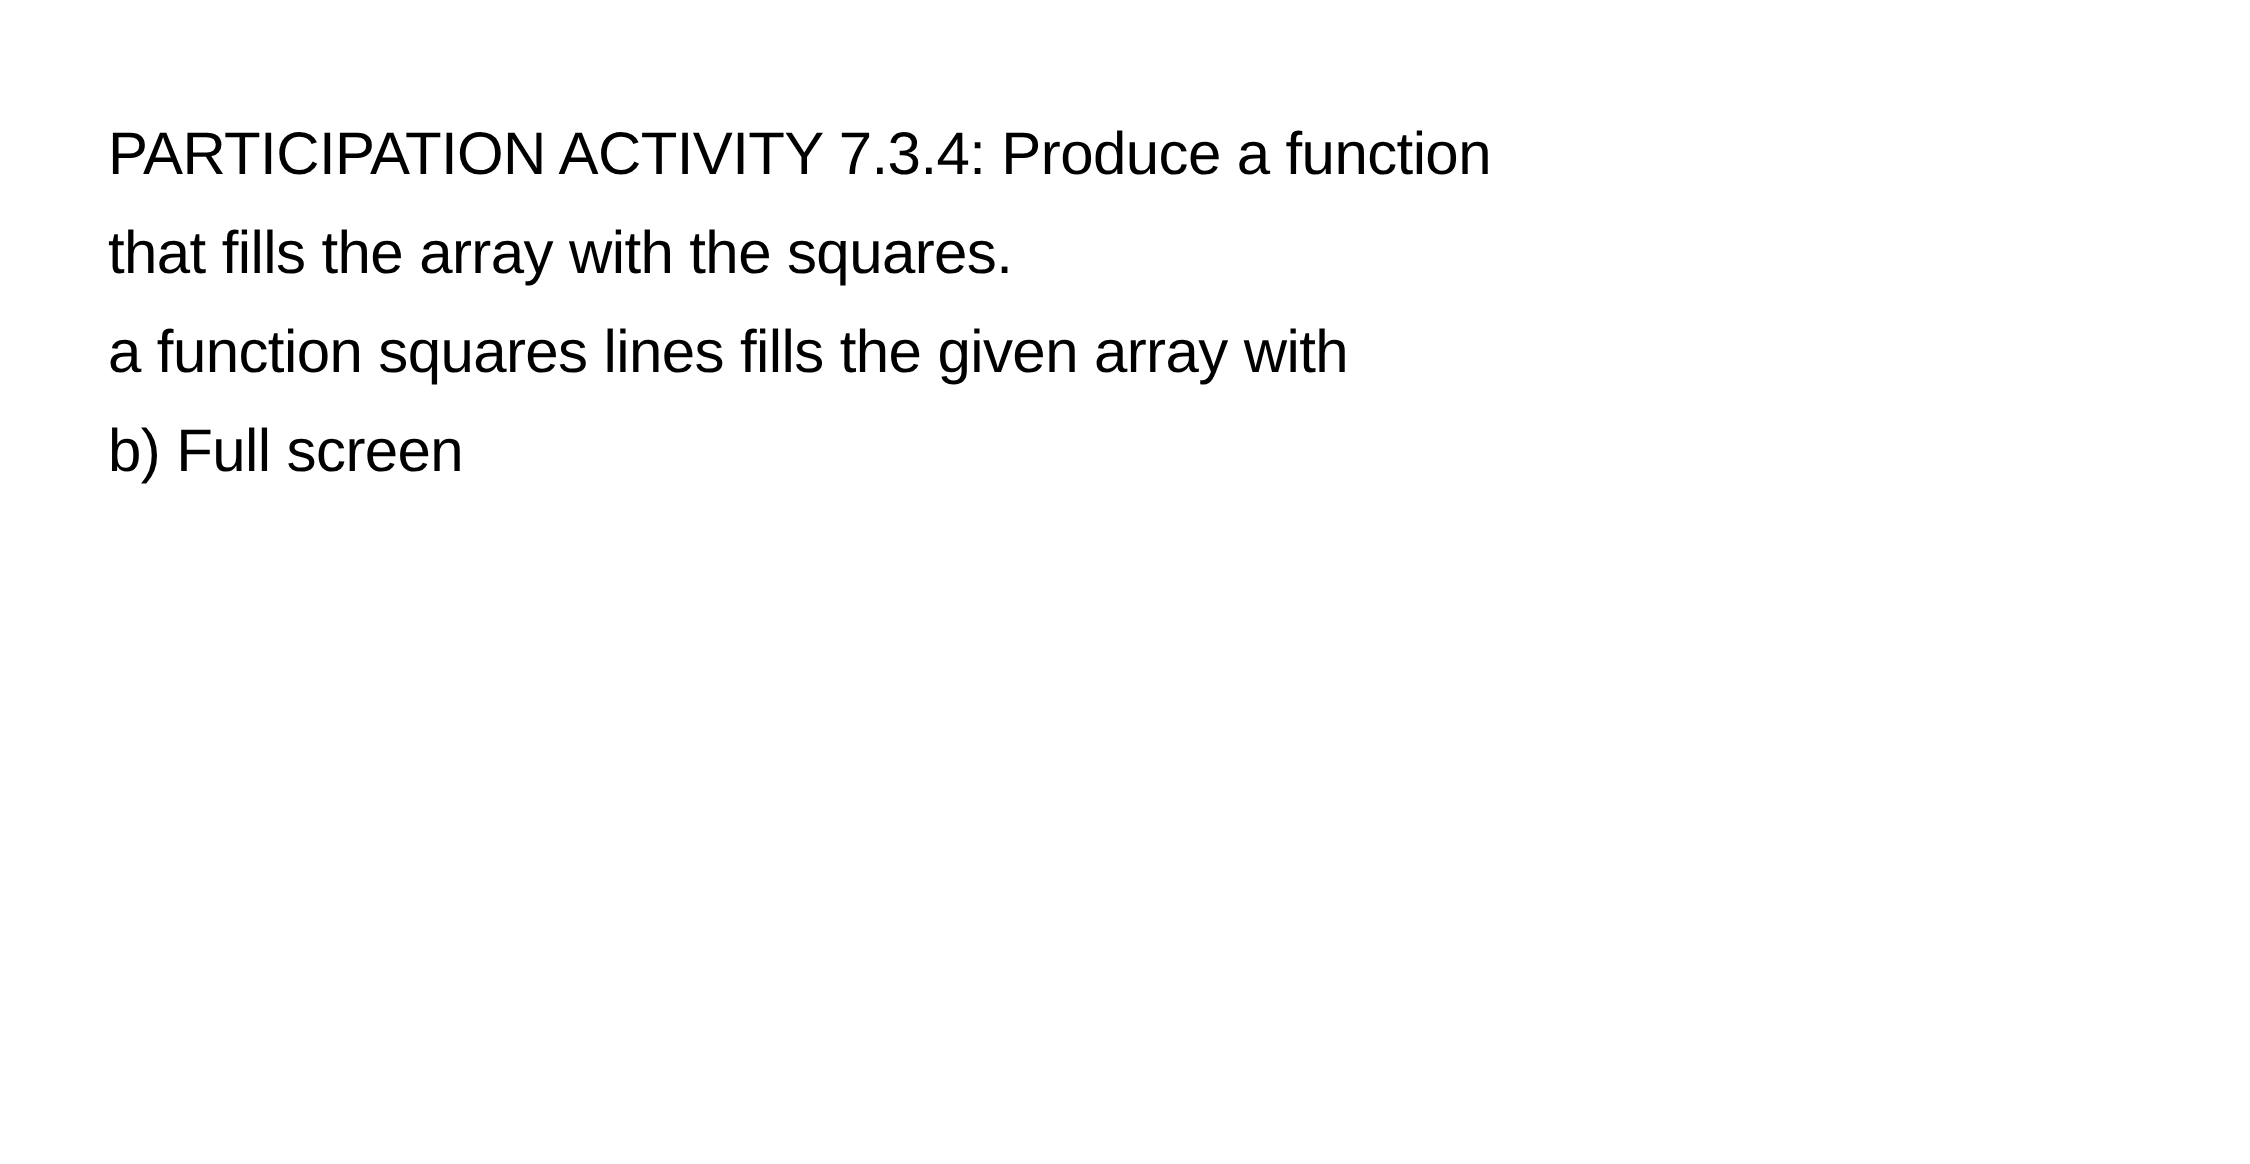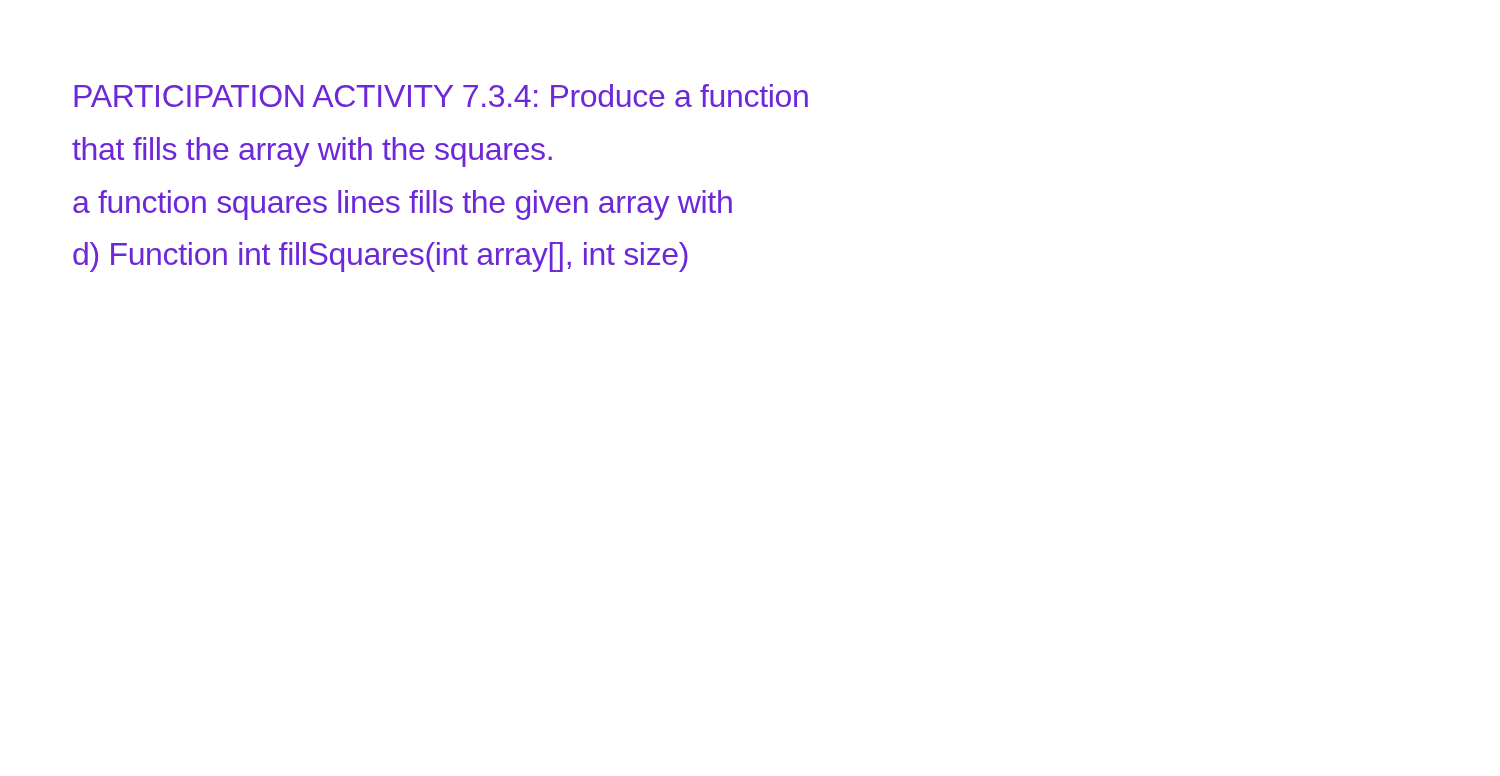--- a/index.html
+++ b/index.html
@@ -8,41 +8,41 @@
       box-sizing: border-box;
     }
     body {
       background: #ffffff;
       font-family: -apple-system, BlinkMacSystemFont, "Segoe UI", Helvetica, Arial, sans-serif;
       width: 1500px;
       height: 776px;
       padding: 70px 72px;
     }
     .content {
-      color: #6d28d9;
-      font-size: 32px;
+      color: #000000;
+      font-size: 40px;
       line-height: 1.65;
       font-weight: 400;
       letter-spacing: -0.01em;
     }
     .title-line {
       display: block;
     }
     .item {
       display: block;
     }
   </style>
 </head>
 <body>
 
 <div class="content">
   <span class="title-line">PARTICIPATION ACTIVITY 7.3.4: Produce a function</span>
   <span class="title-line">that fills the array with the squares.</span>
 
   <span class="item">a function squares lines fills the given array with</span>
 
+  <span class="item">
+    <span>b)</span>
+    <span>Full screen</span>
+  </span>
 
 
-  <span class="item">
-    <span>d)</span>
-    <span>Function int fillSquares(int array[], int size)</span>
-  </span>
 </div>
 
 </body></html>

